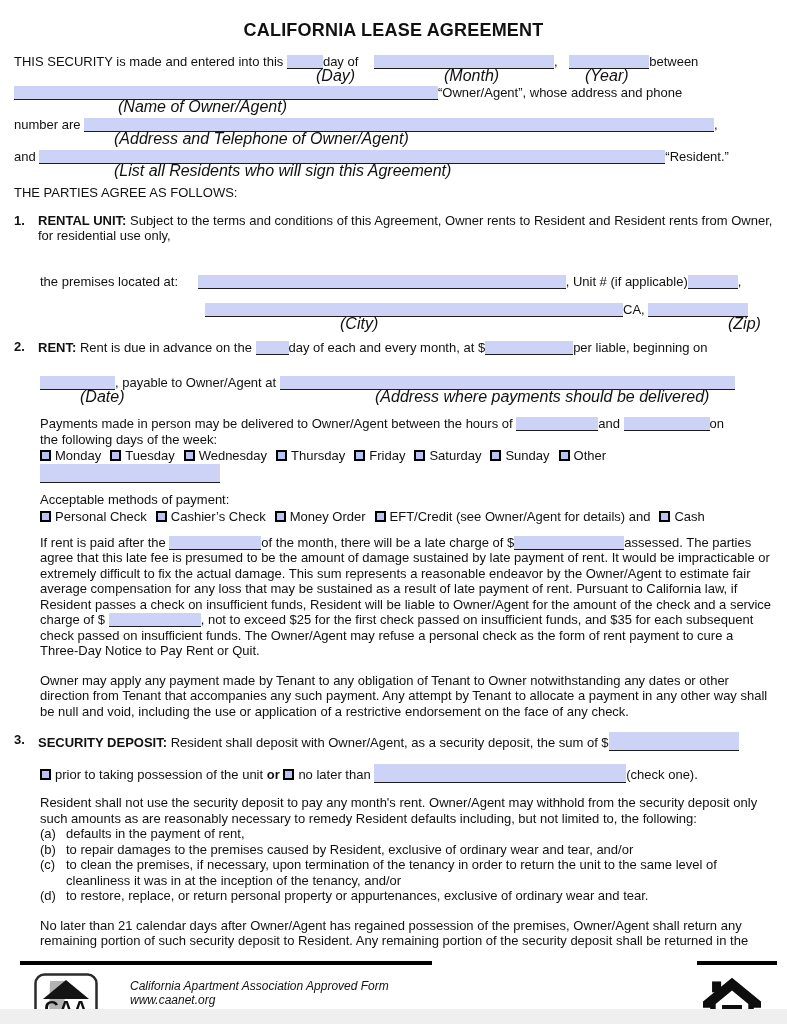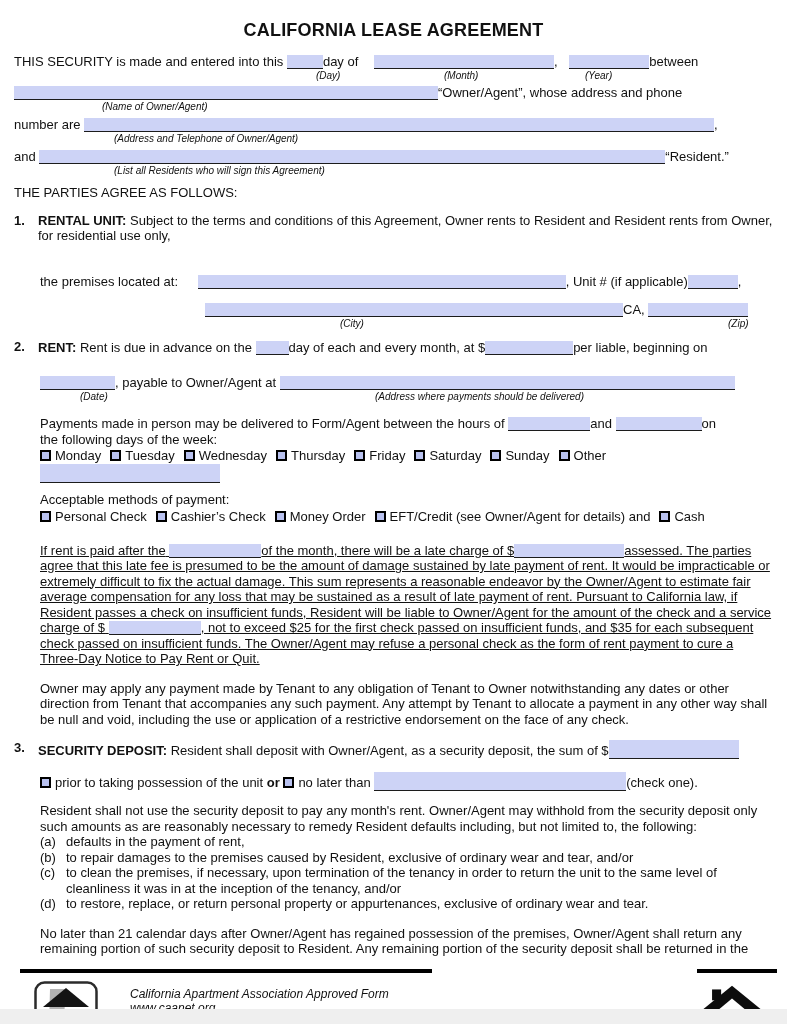--- a/index.html
+++ b/index.html
@@ -3,21 +3,21 @@
 <meta charset="utf-8">
 <style>
   html,body{margin:0;padding:0;}
   body{background:#efefef;font-family:"Liberation Sans","DejaVu Sans",sans-serif;color:#111;}
   .page{width:787px;height:1009px;background:#ffffff;box-sizing:border-box;padding:20px 14px 0 14px;overflow:hidden;position:relative;}
   .title{font-size:18px;font-weight:bold;text-align:center;margin:0 0 10px 0;letter-spacing:.2px;}
   p{margin:0;font-size:13px;line-height:15.5px;}
   .ln{line-height:17px;}
   .field{display:inline-block;height:13px;background:#cdd3f6;border-bottom:1.4px solid #1c1c1c;vertical-align:-3px;}
   .tall{height:18px;vertical-align:-4px;}
-  .caps{position:relative;height:11px;font-size:10px;font-style:italic;line-height:11px;}
+  .caps{position:relative;height:11px;font-size:16px;font-style:italic;line-height:11px;}
   .caps span{position:absolute;top:0;white-space:nowrap;}
   .item{display:flex;margin-top:12px;}
   .item .num{width:24px;font-weight:bold;font-size:13px;line-height:15.5px;flex:0 0 24px;}
   .item .ibody{flex:1;}
   .hd{font-weight:bold;}
   .indent{padding-left:26px;}
   .cbx{display:inline-block;width:7px;height:7px;border:2px solid #000;background:#b9c2f0;margin-right:4px;vertical-align:-1px;}
   .cblabel{margin-right:9px;}
   .rules{position:relative;height:5px;margin-top:12px;}
   .rules div{position:absolute;top:0;height:4px;background:#000;}
@@ -43,21 +43,21 @@
   <div class="caps">
     <span style="left:302px;">(Day)</span>
     <span style="left:430px;">(Month)</span>
     <span style="left:571px;">(Year)</span>
   </div>
 
   <p class="ln" style="margin-top:3px;">
     <span class="field" style="width:424px;"></span><span>“Owner/Agent”, whose address and phone</span>
   </p>
   <div class="caps">
-    <span style="left:88px;">(Name of Owner/Agent)</span>
+    <span style="left:104px;">(Name of Owner/Agent)</span>
   </div>
 
   <p class="ln" style="margin-top:4px;">
     <span>number are</span>
     <span class="field" style="width:630px;"></span><span>,</span>
   </p>
   <div class="caps">
     <span style="left:100px;">(Address and Telephone of Owner/Agent)</span>
   </div>
 
@@ -104,37 +104,37 @@
     <p class="ln" style="margin-top:18px;">
       <span class="field" style="width:75px;"></span><span>, payable to Owner/Agent at</span>
       <span class="field" style="width:455px;"></span>
     </p>
     <div class="caps">
       <span style="left:40px;">(Date)</span>
       <span style="left:335px;">(Address where payments should be delivered)</span>
     </div>
 
     <p class="ln" style="margin-top:13px;">
-      <span>Payments made in person may be delivered to Form/Agent between the hours of</span>
+      <span>Payments made in person may be delivered to Owner/Agent between the hours of</span>
       <span class="field" style="width:82px;"></span><span>and</span>
       <span class="field" style="width:86px;"></span><span>on</span>
     </p>
     <p>the following days of the week:</p>
 
     <p class="ln">
       <span class="cbx"></span><span class="cblabel">Monday</span><span class="cbx"></span><span class="cblabel">Tuesday</span><span class="cbx"></span><span class="cblabel">Wednesday</span><span class="cbx"></span><span class="cblabel">Thursday</span><span class="cbx"></span><span class="cblabel">Friday</span><span class="cbx"></span><span class="cblabel">Saturday</span><span class="cbx"></span><span class="cblabel">Sunday</span><span class="cbx"></span><span>Other</span>
       <span class="field tall" style="width:180px;"></span>
     </p>
 
     <p style="margin-top:9px;">Acceptable methods of payment:</p>
     <p class="ln">
       <span class="cbx"></span><span class="cblabel">Personal Check</span><span class="cbx"></span><span class="cblabel">Cashier’s Check</span><span class="cbx"></span><span class="cblabel">Money Order</span><span class="cbx"></span><span class="cblabel">EFT/Credit (see Owner/Agent for details) and</span><span class="cbx"></span><span>Cash</span>
     </p>
 
-    <p style="margin-top:18px;text-decoration:underline;">
+    <p style="margin-top:10px;">
       <span>If rent is paid after the</span>
       <span class="field" style="width:92px;"></span><span>of the month, there will be a late charge of $</span><span class="field" style="width:110px;"></span><span>assessed. The parties agree that this late fee is presumed to be the amount of damage sustained by late payment of rent.  It would be impracticable or extremely difficult to fix the actual damage.  This sum represents a reasonable endeavor by the Owner/Agent to estimate fair average compensation for any loss that may be sustained as a result of late payment of rent. Pursuant to California law, if Resident passes a check on insufficient funds, Resident will be liable to Owner/Agent for the amount of the check and a service charge of $</span>
       <span class="field" style="width:92px;"></span><span>, not to exceed $25 for the first check passed on insufficient funds, and $35 for each subsequent check passed on insufficient funds.  The Owner/Agent may refuse a personal check as the form of rent payment to cure a Three-Day Notice to Pay Rent or Quit.</span>
     </p>
 
     <p style="margin-top:14px;">Owner may apply any payment made by Tenant to any obligation of Tenant to Owner notwithstanding any dates or other direction from Tenant that accompanies any such payment. Any attempt by Tenant to allocate a payment in any other way shall be null and void, including the use or application of a restrictive endorsement on the face of any check.</p>
   </div>
 
   <div class="item" style="margin-top:13px;">
     <span class="num">3.</span>

